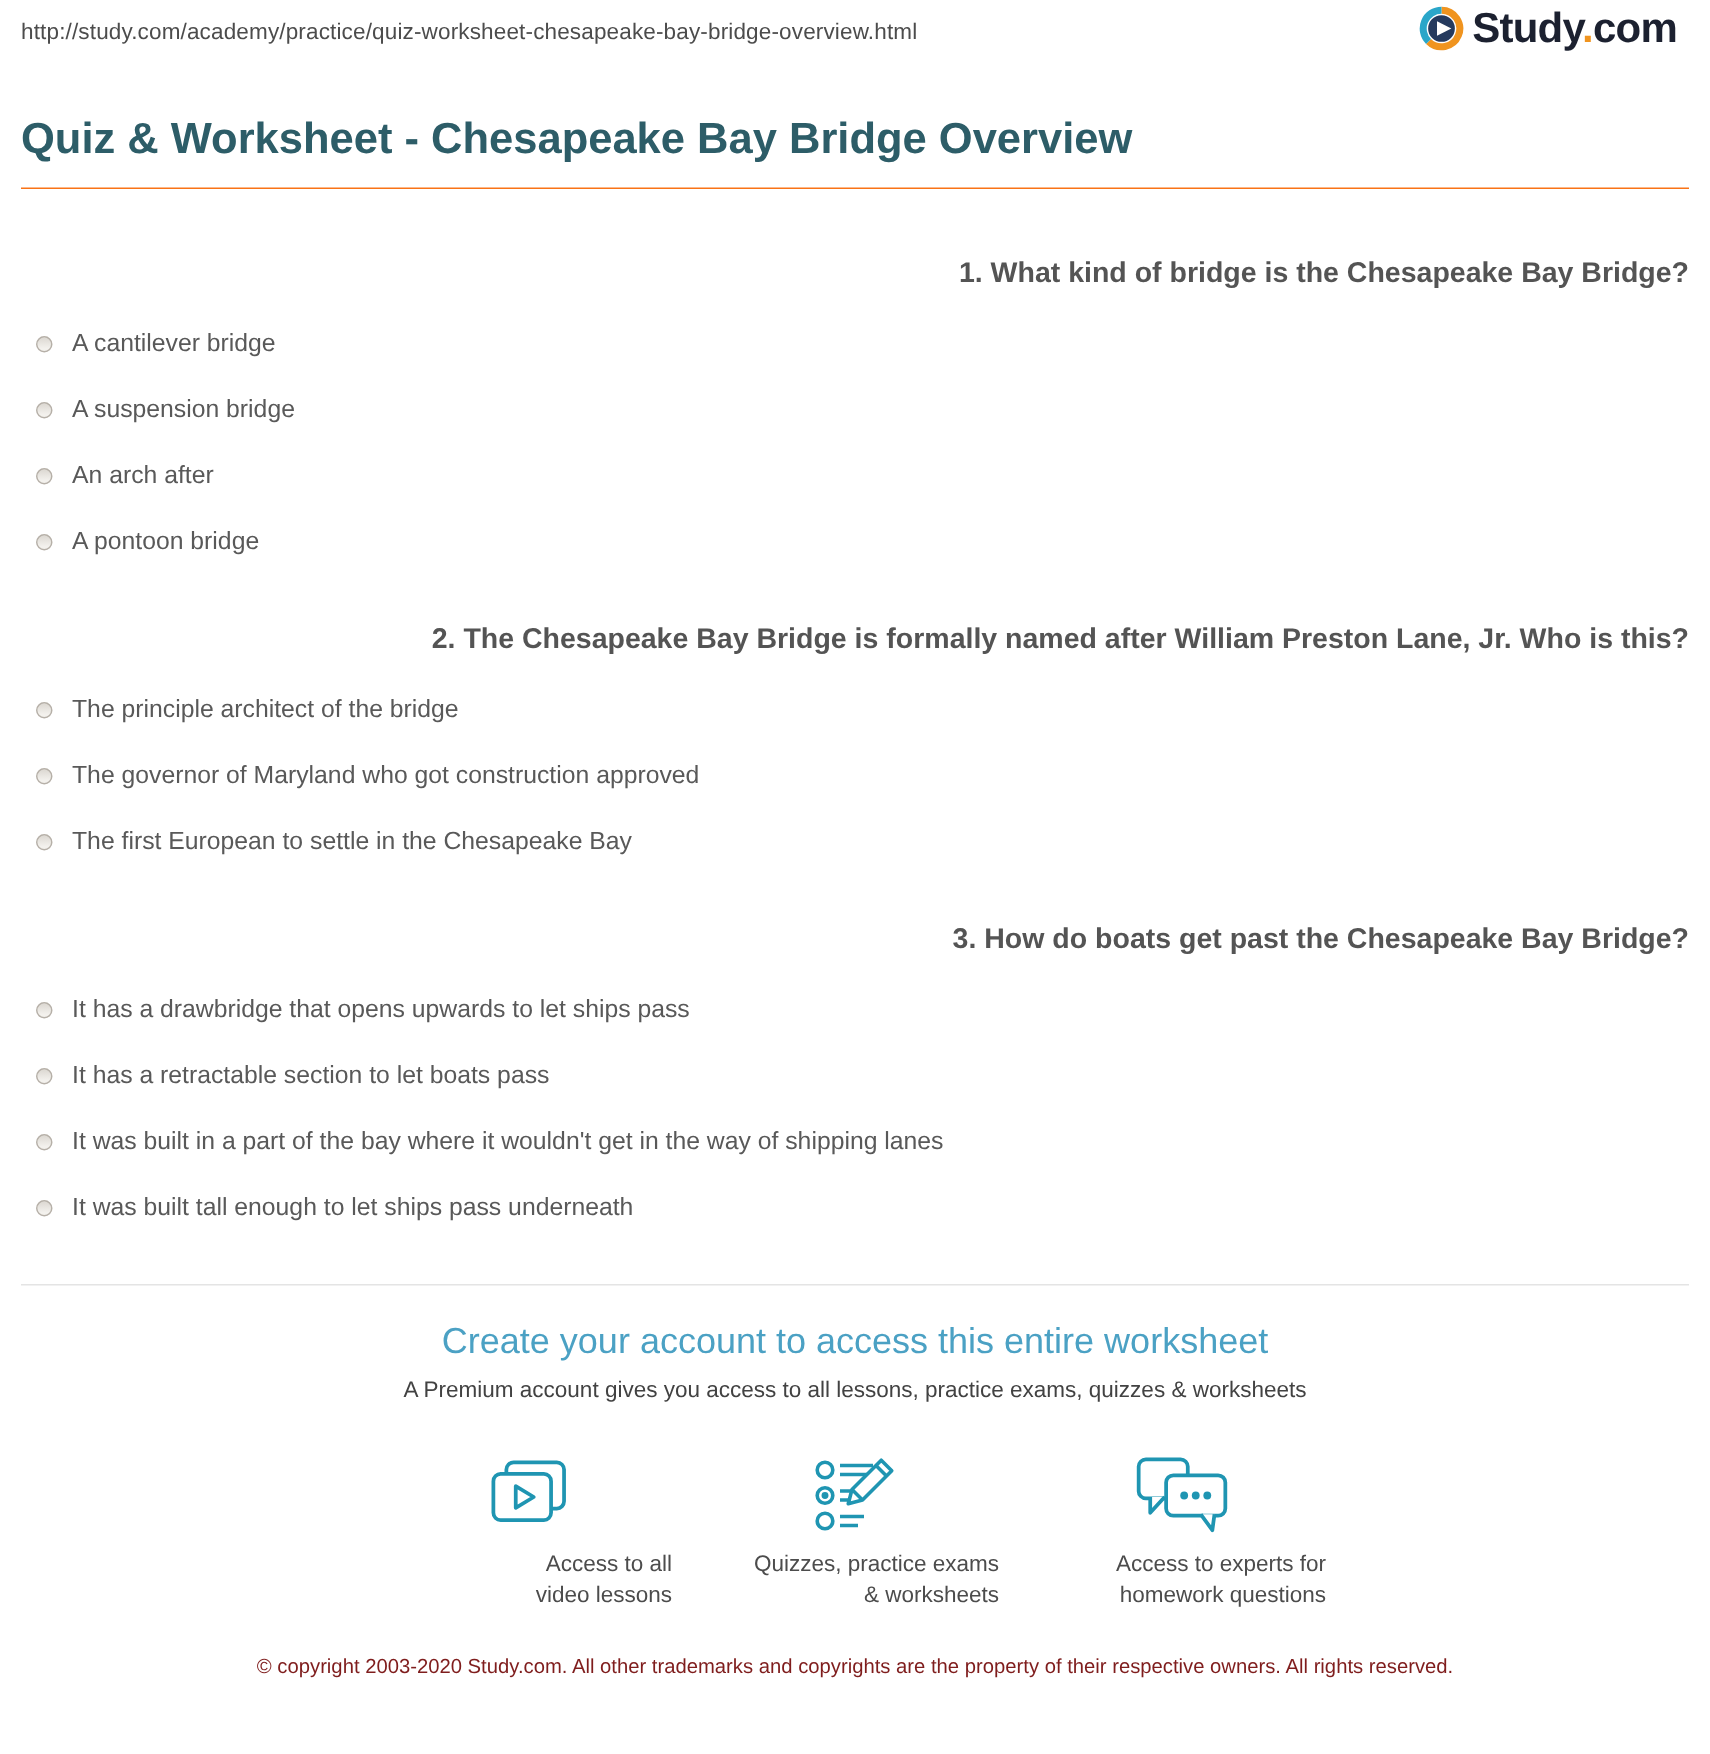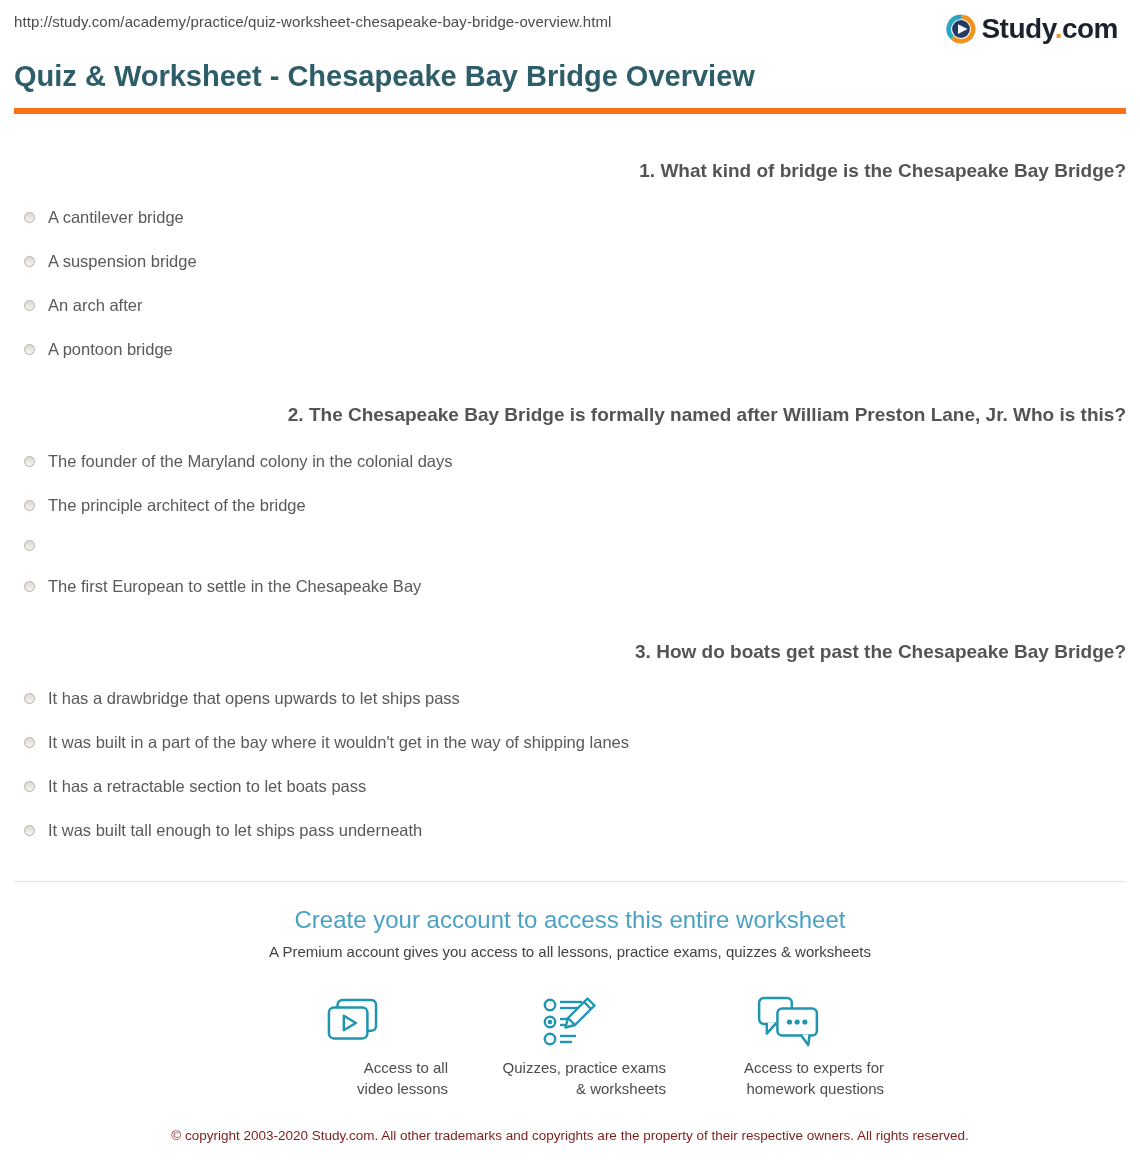--- a/index.html
+++ b/index.html
@@ -16,39 +16,39 @@
 
   
   .url-bar {
     padding-top: 13px;
     font-size: 15px;
     color: #4c4c4c;
     letter-spacing: 0.1px;
   }
   .logo {
     position: absolute;
-    top: 14px; right: 22px;
+    top: 4px; right: 22px;
     display: flex; align-items: center;
     cursor: pointer;
   }
   .logo-mark { width: 30px; height: 30px; margin-right: 5px; }
   .logo-text {
     font-size: 28px; font-weight: 700; color: #1c2130;
     letter-spacing: -0.5px; line-height: 30px;
   }
   .logo-dot { color: #f0941f; }
 
   
   .page-title {
-    margin-top: 29px;
+    margin-top: 46px;
     font-size: 29px;
     font-weight: 700;
     color: #2d5d68;
     padding-bottom: 15px;
-    border-bottom: 6px solid #f97316;
+    border-bottom: 1px solid #f97316;
     line-height: 34px;
   }
 
   
   .question { margin-top: 46px; }
   .question:first-of-type { margin-top: 37px; }
   .question-heading {
     font-size: 19px;
     font-weight: 700;
     color: #545454;
@@ -159,48 +159,45 @@
     <div class="option-row">
       <span class="radio"></span>
       <span class="option-label">A pontoon bridge</span>
     </div>
   </div>
 
   <div class="question">
     <div class="question-heading">2. The Chesapeake Bay Bridge is formally named after William Preston Lane, Jr. Who is this?</div>
     <div class="option-row">
       <span class="radio"></span>
-      <span class="option-label">The founder of the Maryland colony in the colonial days</span>
-    </div>
-    <div class="option-row">
-      <span class="radio"></span>
       <span class="option-label">The principle architect of the bridge</span>
     </div>
     <div class="option-row">
       <span class="radio"></span>
+      <span class="option-label">The governor of Maryland who got construction approved</span>
     </div>
     <div class="option-row">
       <span class="radio"></span>
       <span class="option-label">The first European to settle in the Chesapeake Bay</span>
     </div>
   </div>
 
   <div class="question">
     <div class="question-heading">3. How do boats get past the Chesapeake Bay Bridge?</div>
     <div class="option-row">
       <span class="radio"></span>
       <span class="option-label">It has a drawbridge that opens upwards to let ships pass</span>
     </div>
     <div class="option-row">
       <span class="radio"></span>
+      <span class="option-label">It has a retractable section to let boats pass</span>
+    </div>
+    <div class="option-row">
+      <span class="radio"></span>
       <span class="option-label">It was built in a part of the bay where it wouldn't get in the way of shipping lanes</span>
-    </div>
-    <div class="option-row">
-      <span class="radio"></span>
-      <span class="option-label">It has a retractable section to let boats pass</span>
     </div>
     <div class="option-row">
       <span class="radio"></span>
       <span class="option-label">It was built tall enough to let ships pass underneath</span>
     </div>
   </div>
 
   <hr class="section-divider">
 
   <div class="cta">

